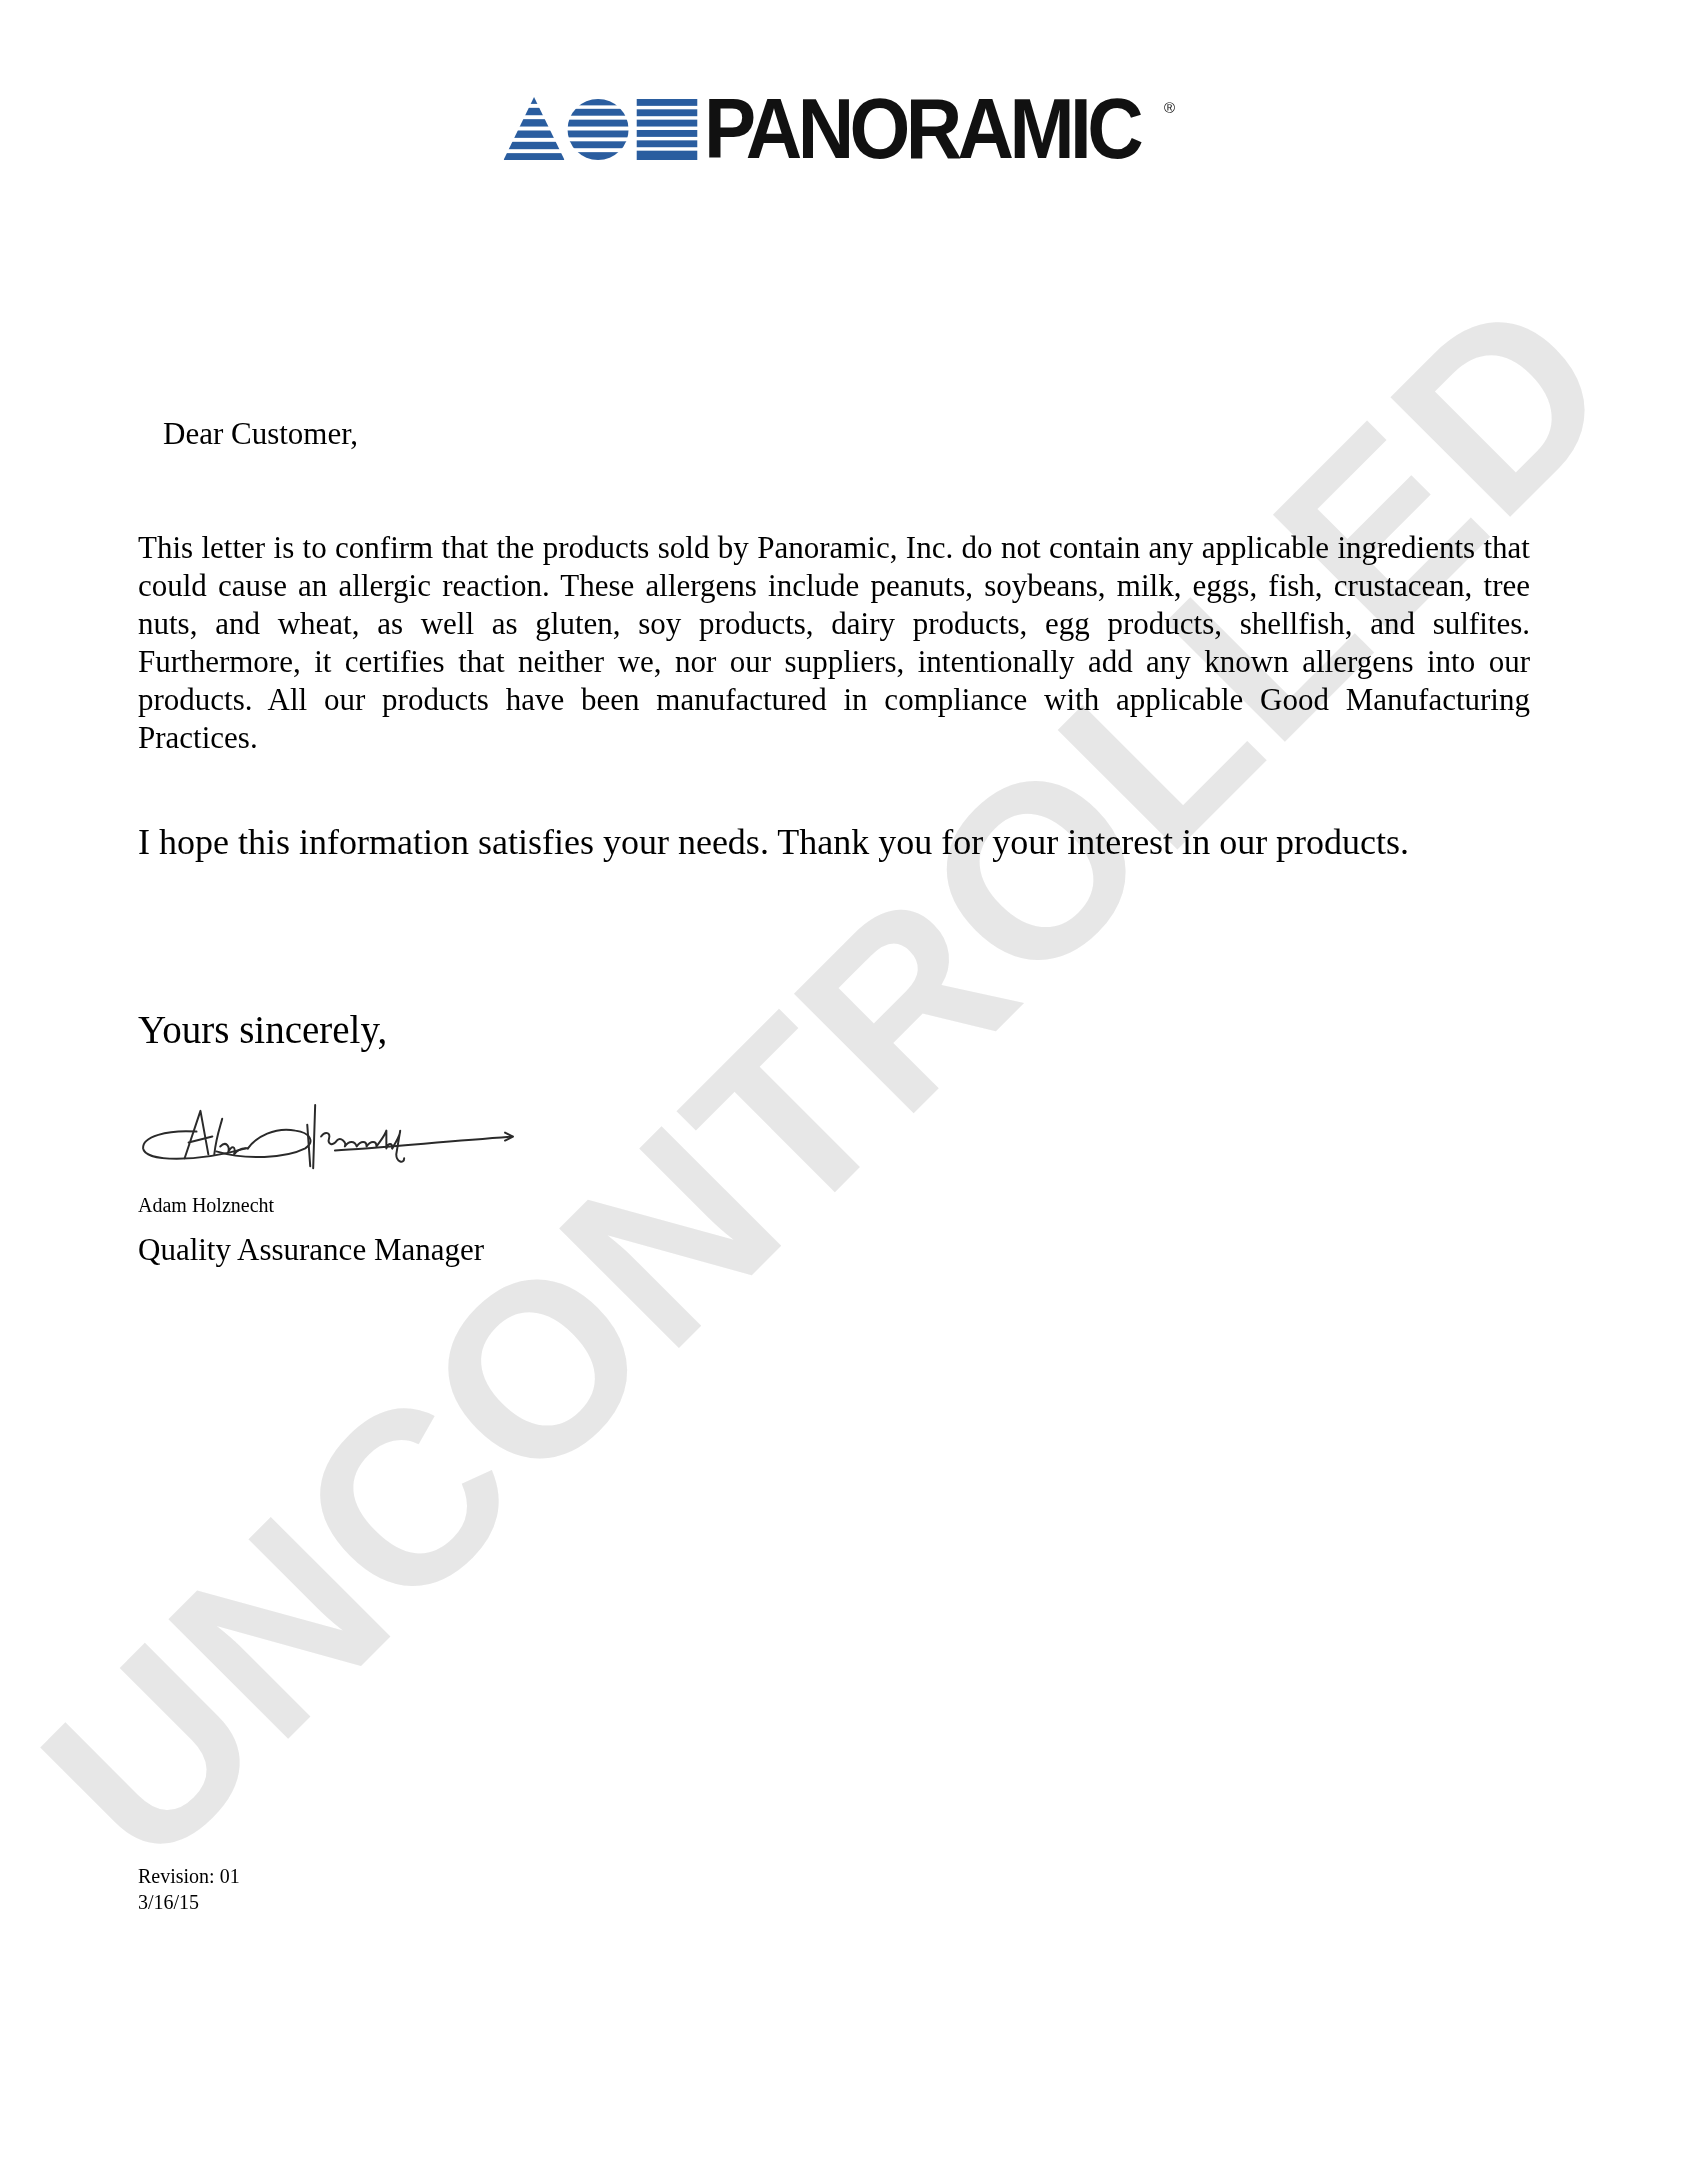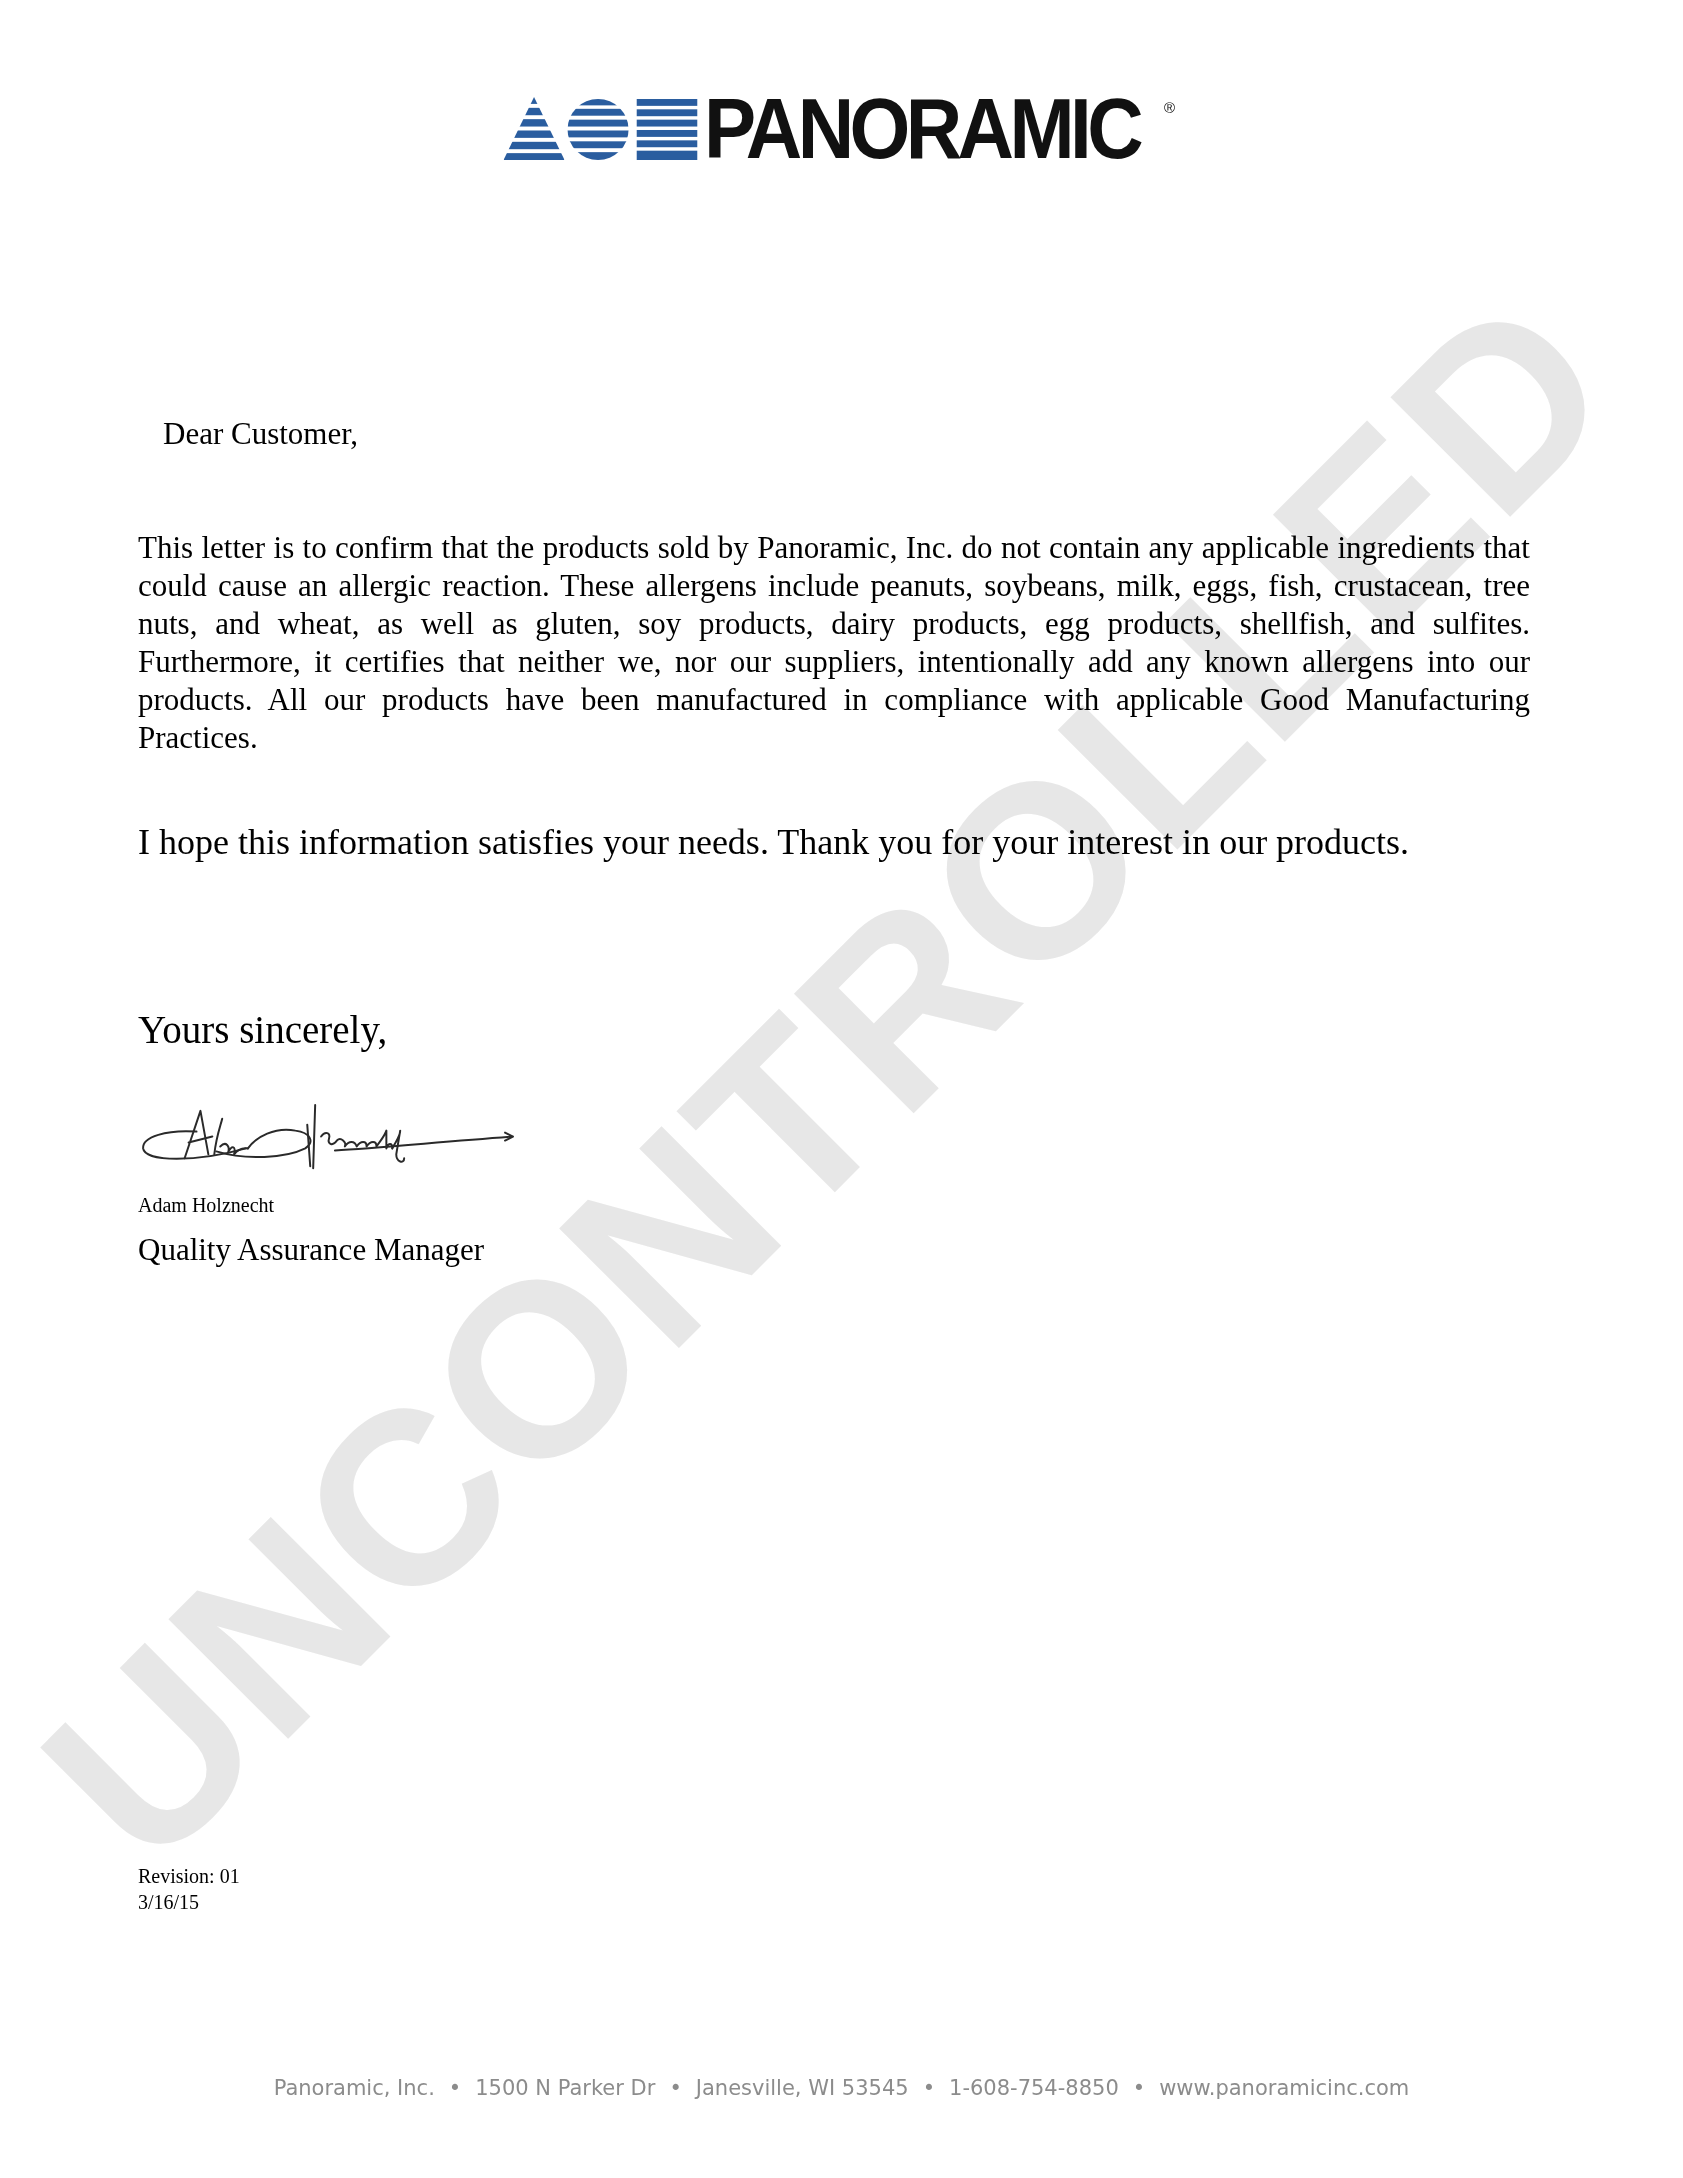--- a/index.html
+++ b/index.html
@@ -125,20 +125,17 @@
   </div>
 
   <div class="serif signer-name">Adam Holznecht</div>
   <div class="serif signer-title">Quality Assurance Manager</div>
 
   <div class="serif revision">
     <div>Revision: 01</div>
     <div>3/16/15</div>
   </div>
 
-  <div class="footer">
-    <span>Panoramic, Inc.</span><span class="sep">•</span><span>1500 N Parker Dr</span><span class="sep">•</span><span>Janesville, WI 53545</span><span class="sep">•</span><span>1-608-754-8850</span><span class="sep">•</span><span>www.panoramicinc.com</span>
-  </div>
 
   <div class="watermark">UNCONTROLLED</div>
 
 </div>
 
 
 </body></html>

